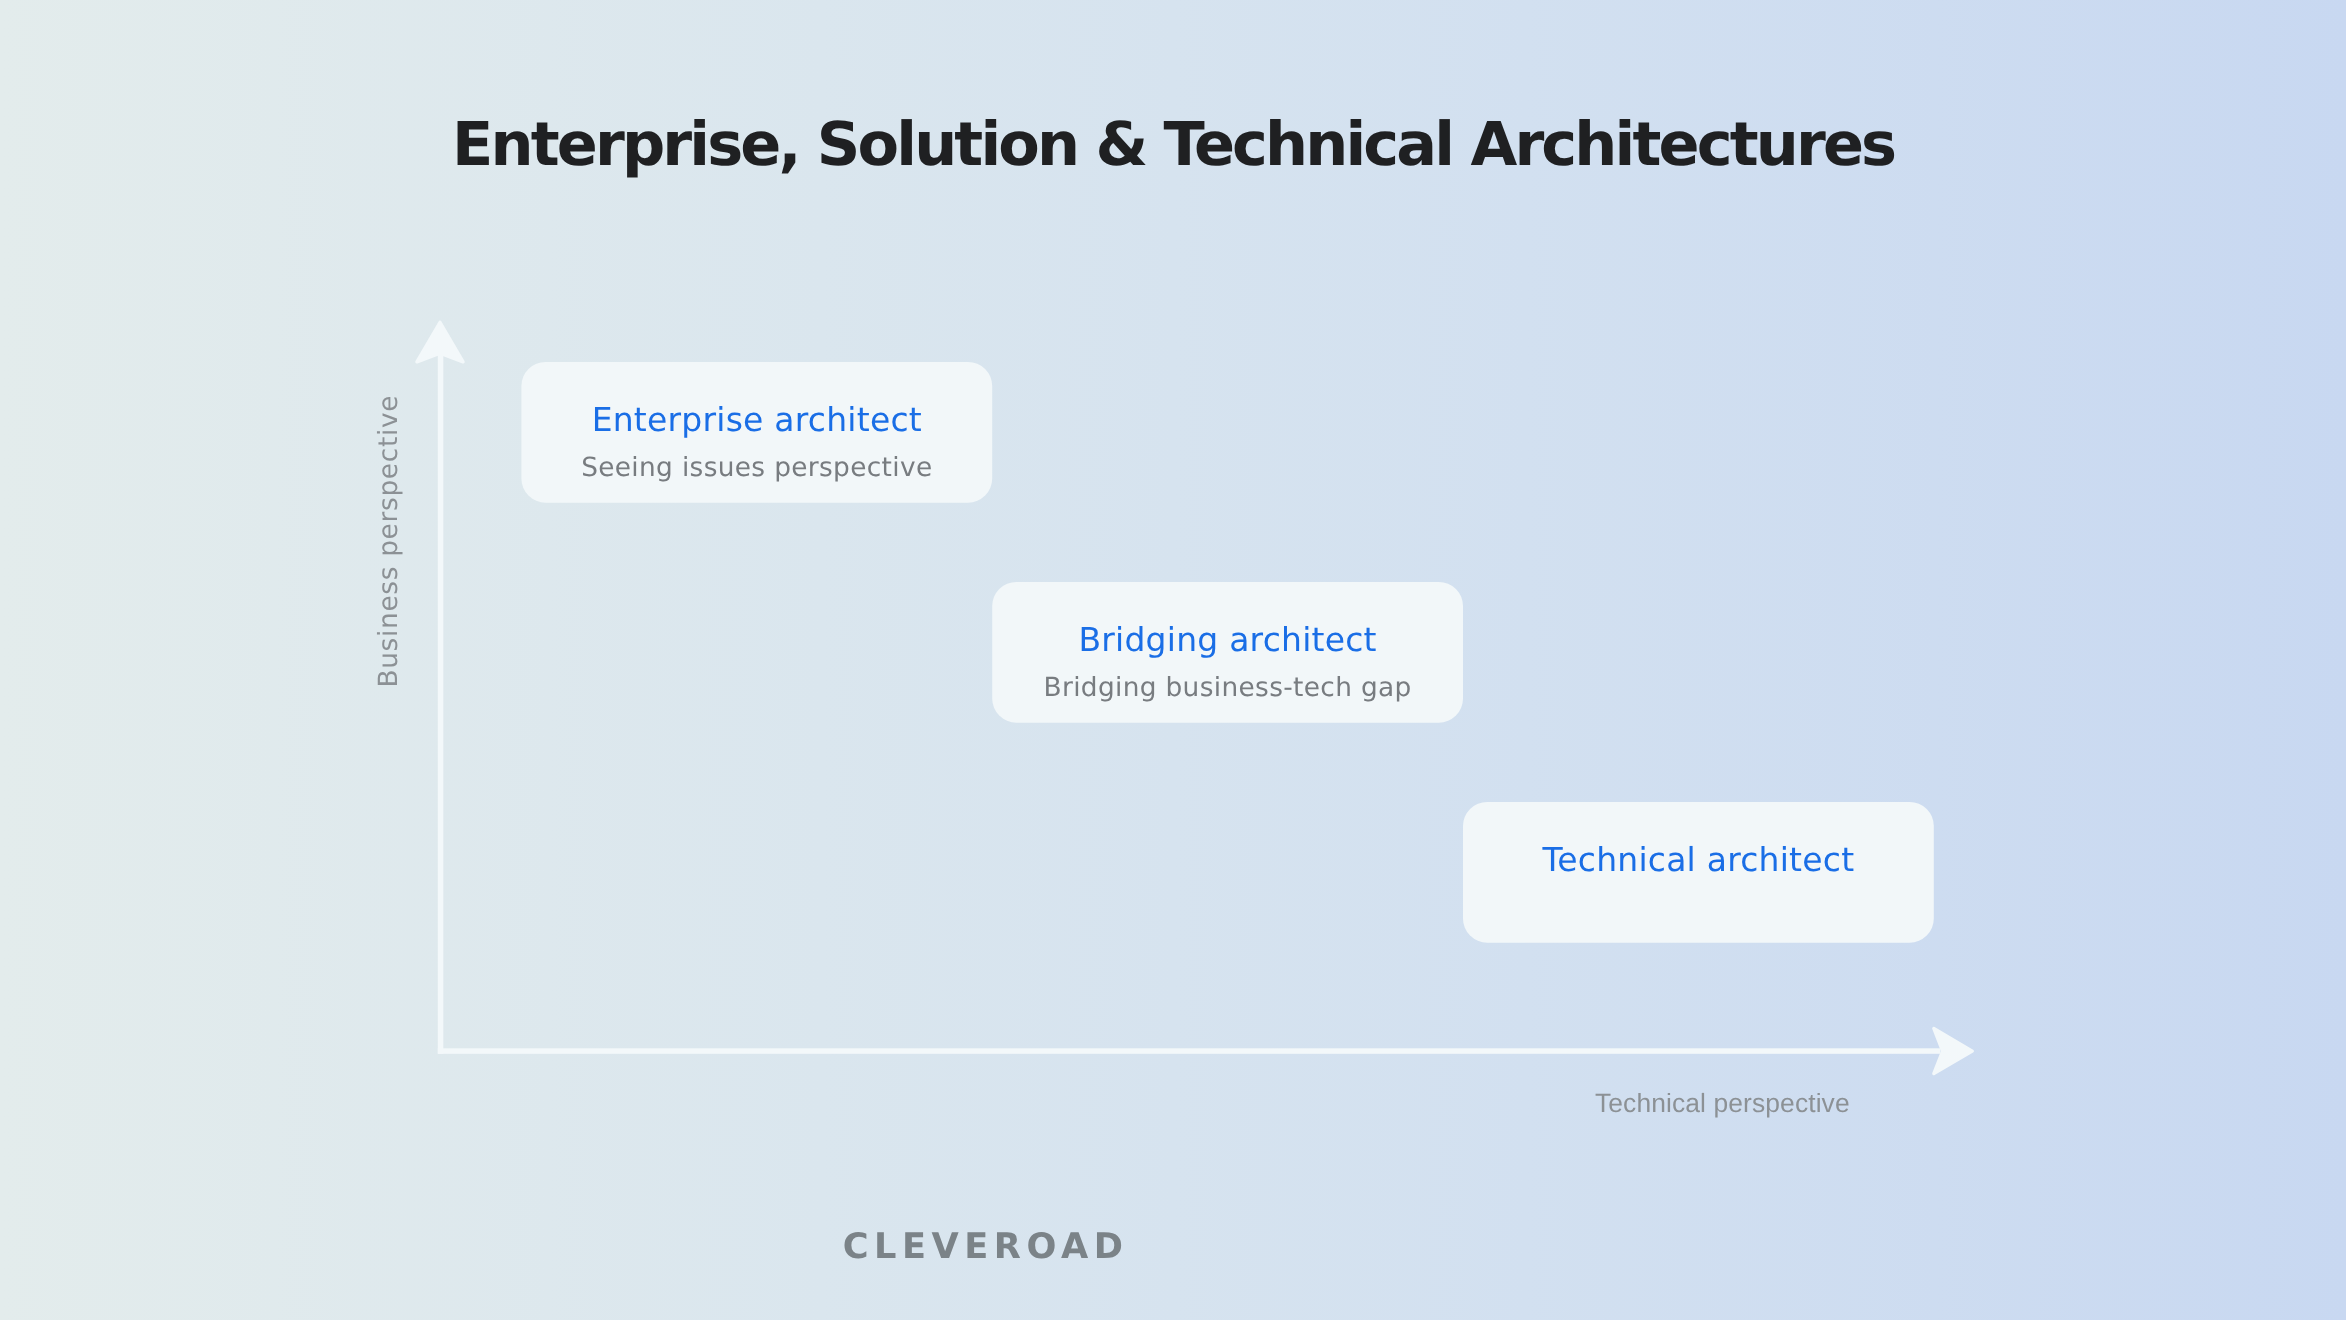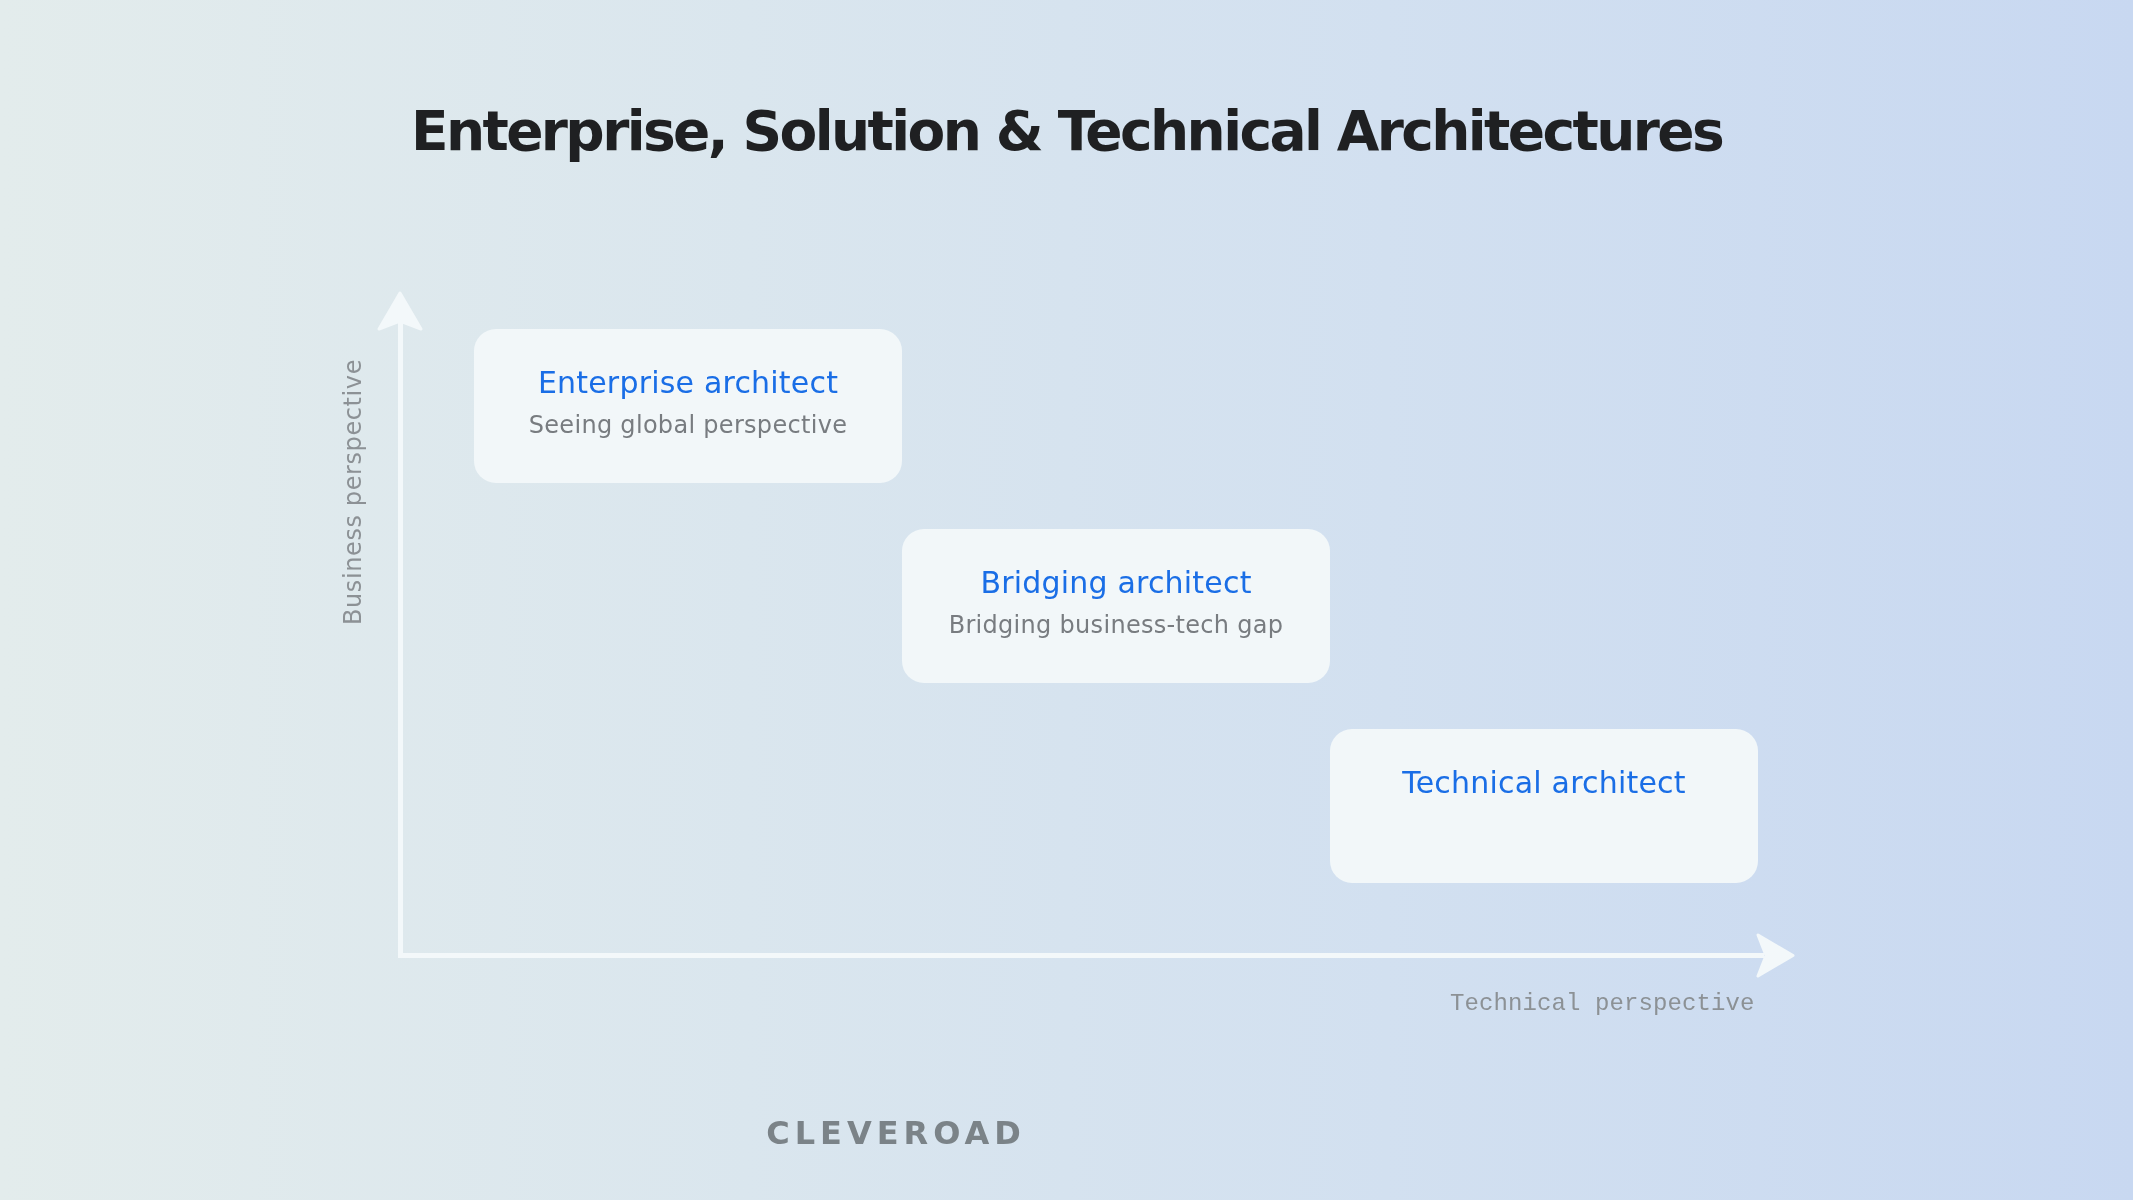--- a/index.html
+++ b/index.html
@@ -32,21 +32,21 @@
       position: absolute;
       left: 0;
       top: 0;
       width: 2133px;
       height: 1200px;
       pointer-events: none;
     }
     .card {
       position: absolute;
       width: 428px;
-      height: 154px;
+      height: 128px;
       background: #f2f7f9;
       border-radius: 22px;
       box-sizing: border-box;
       text-align: center;
       padding-top: 32px;
     }
     .card-title {
       display: block;
       font-family: "DejaVu Sans", "Liberation Sans", sans-serif;
       font-size: 30px;
@@ -71,21 +71,21 @@
       font-family: "DejaVu Sans", "Liberation Sans", sans-serif;
       font-size: 24px;
       color: #8c9195;
       letter-spacing: 0.6px;
     }
     .x-label {
       position: absolute;
       left: 1450px;
       top: 986px;
       white-space: nowrap;
-      font-family: Liberation Mono, monospace;
+      font-family: Liberation Sans, sans-serif;
       font-size: 24px;
       line-height: 36px;
       color: #8c9195;
       letter-spacing: 0.1px;
     }
     .logo {
       position: absolute;
       left: 0;
       width: 1792px;
       top: 1114px;
@@ -111,21 +111,21 @@
   <g>
     <rect x="398" y="953" width="1366" height="5" fill="#f3f8fa"></rect>
     <path d="M1793 955.5 L1758 935 L1766 955.5 L1758 976 Z" fill="#f3f8fa" stroke="#f3f8fa" stroke-width="3" stroke-linejoin="round"></path>
   </g>
 </svg>
 
 <div class="y-label">Business perspective</div>
 
 <div class="card" style="left:474px; top:329px;">
   <span class="card-title">Enterprise architect</span>
-  <span class="card-sub">Seeing global perspective</span>
+  <span class="card-sub">Seeing issues perspective</span>
 </div>
 
 <div class="card" style="left:902px; top:529px;">
   <span class="card-title">Bridging architect</span>
   <span class="card-sub">Bridging business-tech gap</span>
 </div>
 
 <div class="card" style="left:1330px; top:729px;">
   <span class="card-title">Technical architect</span>
 </div>

